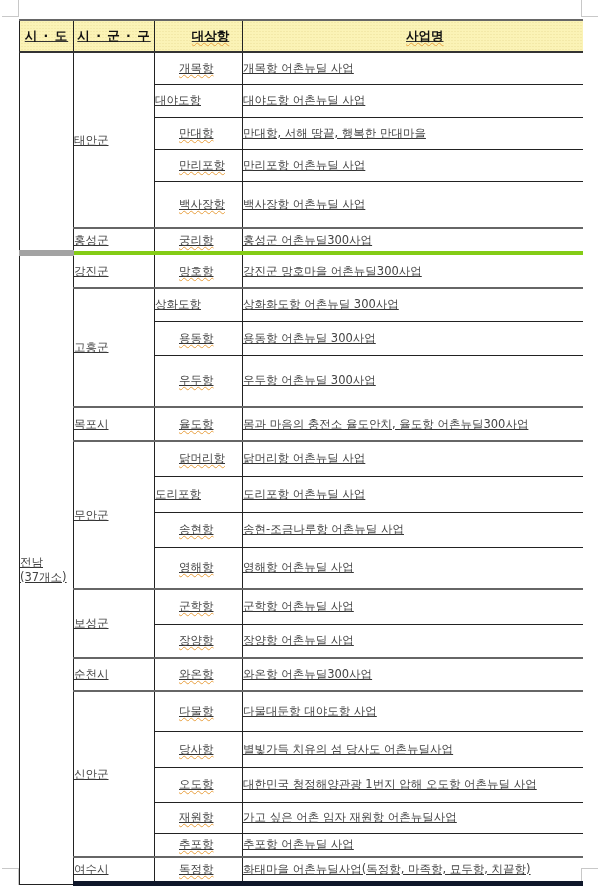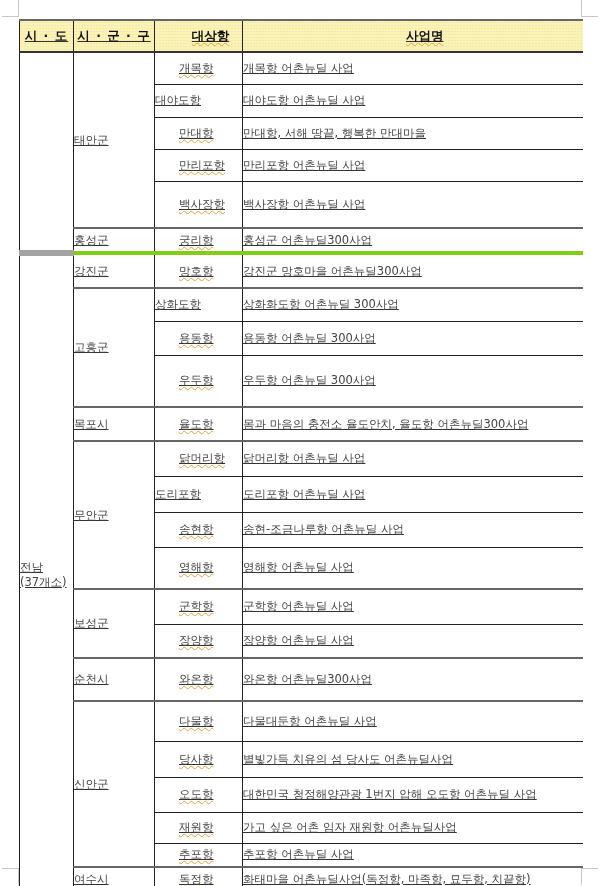--- a/index.html
+++ b/index.html
@@ -140,29 +140,29 @@
     </tr>
     <tr class="grp-top" style="height:35px">
       <td class="sigungu" rowspan="2">보성군</td>
       <td class="port"><span class="sq">군학항</span></td>
       <td class="proj">군학항 어촌뉴딜 사업</td>
     </tr>
     <tr style="height:34px">
       <td class="port"><span class="sq">장양항</span></td>
       <td class="proj">장양항 어촌뉴딜 사업</td>
     </tr>
-    <tr class="grp-top" style="height:43px">
+    <tr class="grp-top" style="height:33px">
       <td class="sigungu">순천시</td>
       <td class="port"><span class="sq">와온항</span></td>
       <td class="proj">와온항 어촌뉴딜300사업</td>
     </tr>
     <tr class="grp-top" style="height:40px">
       <td class="sigungu" rowspan="5">신안군</td>
       <td class="port"><span class="sq">다물항</span></td>
-      <td class="proj">다물대둔항 어촌뉴딜 사업</td>
+      <td class="proj">다물대둔항 대야도항 사업</td>
     </tr>
     <tr style="height:36px">
       <td class="port"><span class="sq">당사항</span></td>
       <td class="proj">별빛가득 치유의 섬 당사도 어촌뉴딜사업</td>
     </tr>
     <tr style="height:35px">
       <td class="port"><span class="sq">오도항</span></td>
       <td class="proj">대한민국 청정해양관광 1번지 압해 오도항 어촌뉴딜 사업</td>
     </tr>
     <tr style="height:31px">

